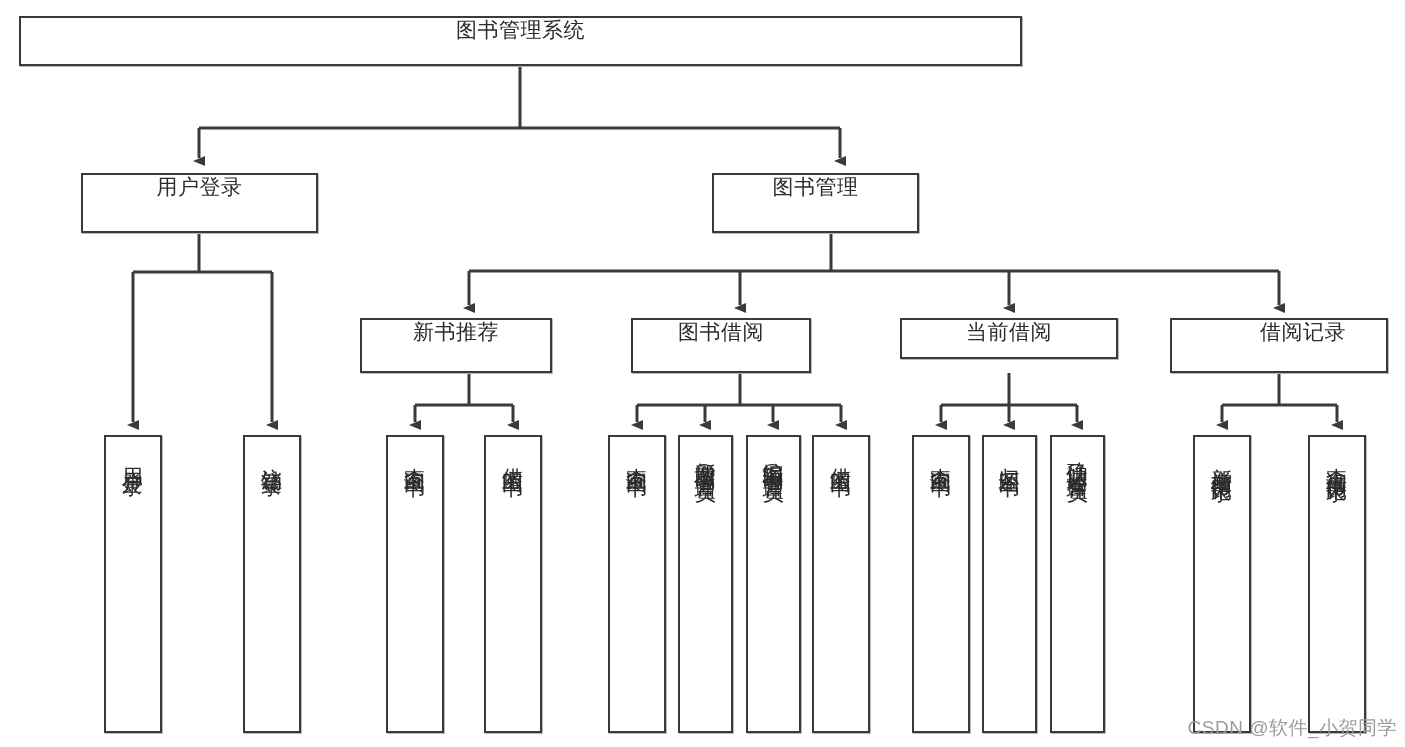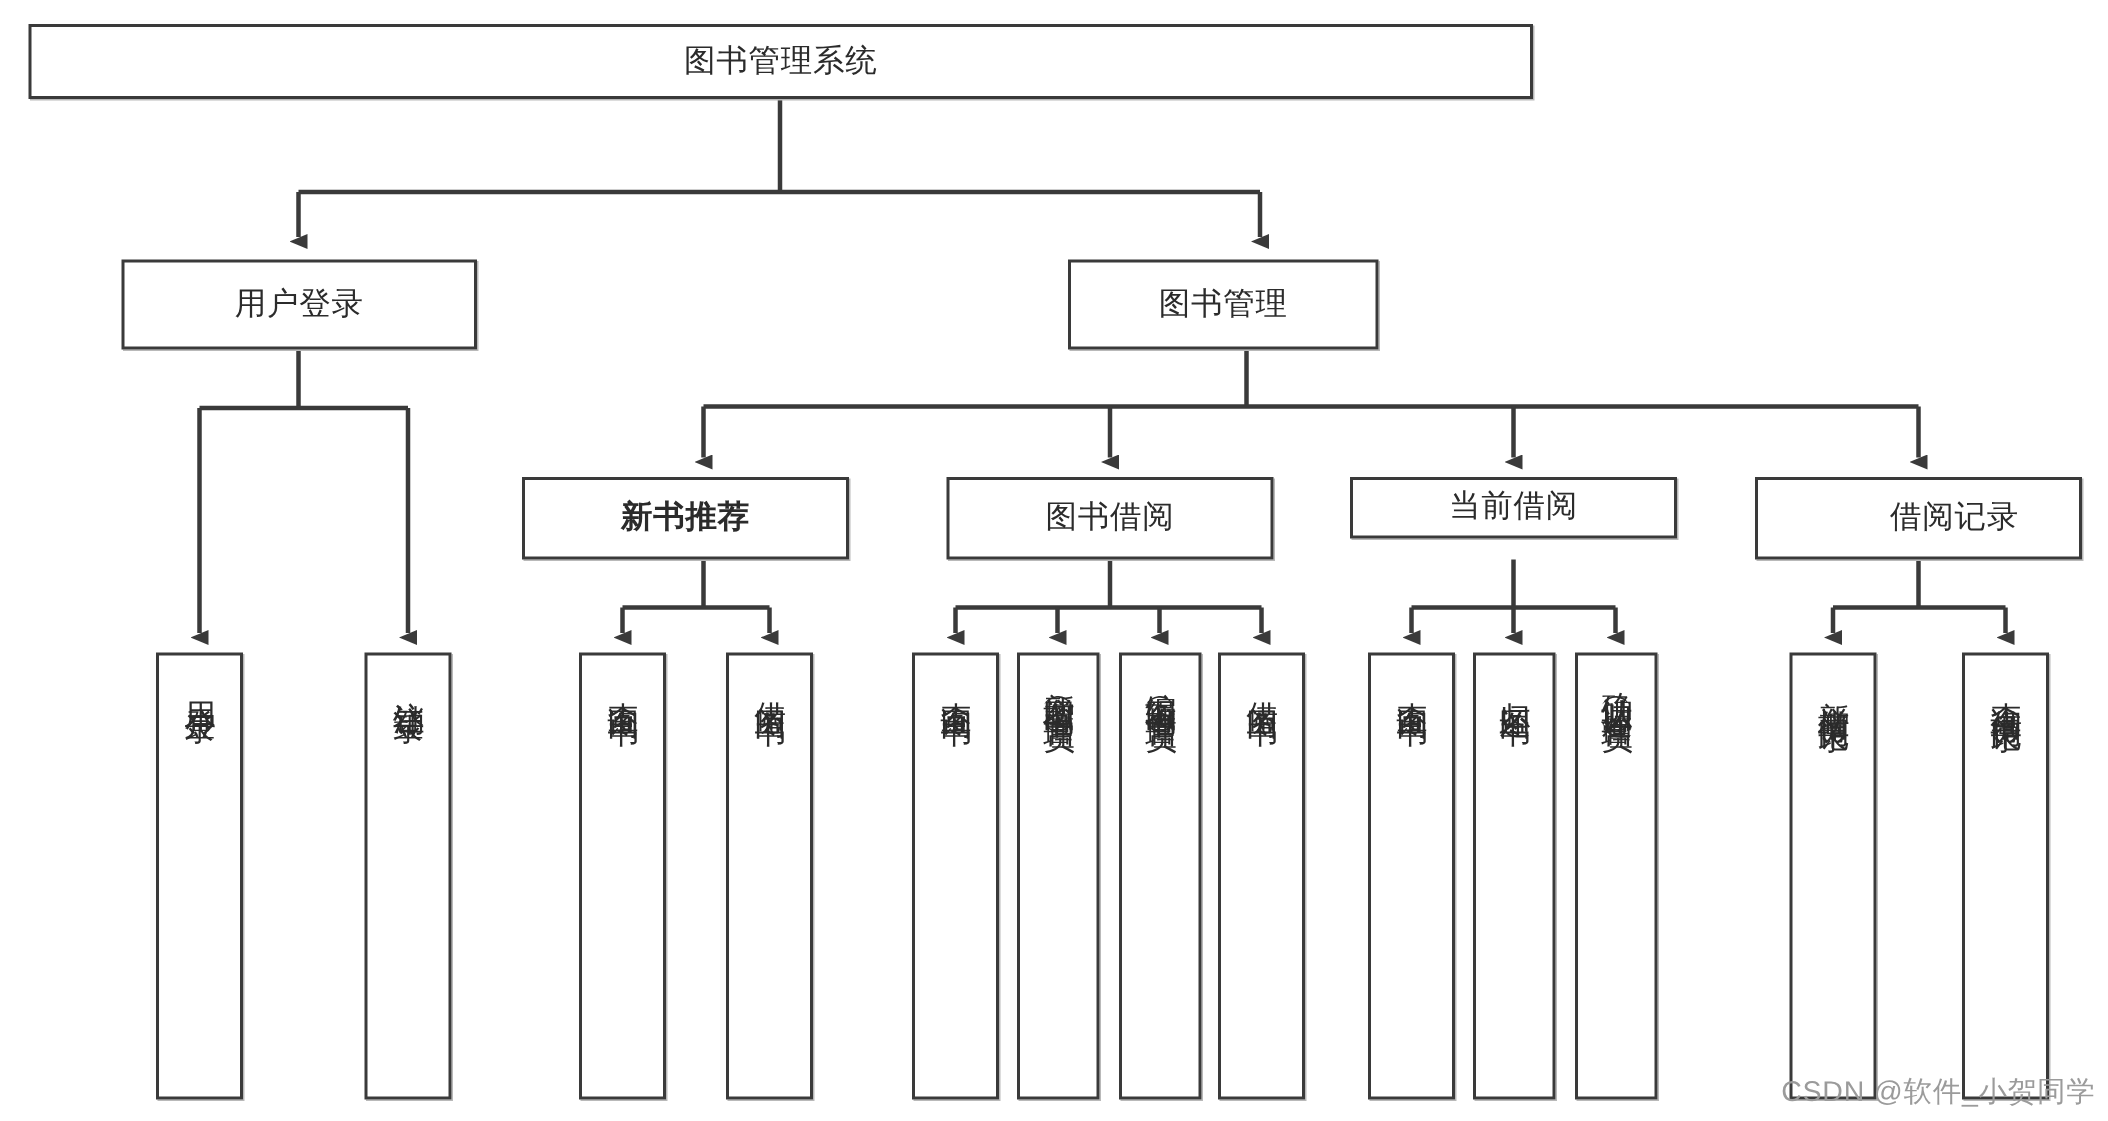--- a/index.html
+++ b/index.html
@@ -24,21 +24,21 @@
     width: 1405px;
     height: 747px;
     pointer-events: none;
   }
   .node {
     position: absolute;
     box-sizing: border-box;
     border: 2px solid #3a3a3a;
     background: #ffffff;
     display: flex;
-    align-items: center;
+    align-items: flex-start;
     justify-content: center;
     color: #2b2b2b;
     box-shadow: 1px 1px 0 #b9b9b9;
   }
   .node-label {
     display: block;
     text-align: center;
     line-height: 1.18;
     white-space: pre;
   }
@@ -128,24 +128,24 @@
     <span class="node-label">图书管理系统</span>
   </div>
 
   <div class="node horizontal" style="left:81px; top:173px; width:237px; height:60px;">
     <span class="node-label">用户登录</span>
   </div>
   <div class="node horizontal" style="left:712px; top:173px; width:207px; height:60px;">
     <span class="node-label">图书管理</span>
   </div>
 
-  <div class="node horizontal" style="left:348px; top:318px; width:218px; height:55px;font-weight:bold;">
+  <div class="node horizontal" style="left:360px; top:318px; width:192px; height:55px;">
     <span class="node-label">新书推荐</span>
   </div>
-  <div class="node horizontal" style="left:631px; top:318px; width:218px; height:55px;">
+  <div class="node horizontal" style="left:631px; top:318px; width:180px; height:55px;">
     <span class="node-label">图书借阅</span>
   </div>
   <div class="node horizontal" style="left:900px; top:318px; width:218px; height:41px;">
     <span class="node-label">当前借阅</span>
   </div>
   <div class="node horizontal" style="left:1170px; top:318px; width:218px; height:55px;padding-left:48px;">
     <span class="node-label">借阅记录</span>
   </div>
 
   <div class="node vertical" style="left:104px; top:435px; width:58px; height:298px;">

